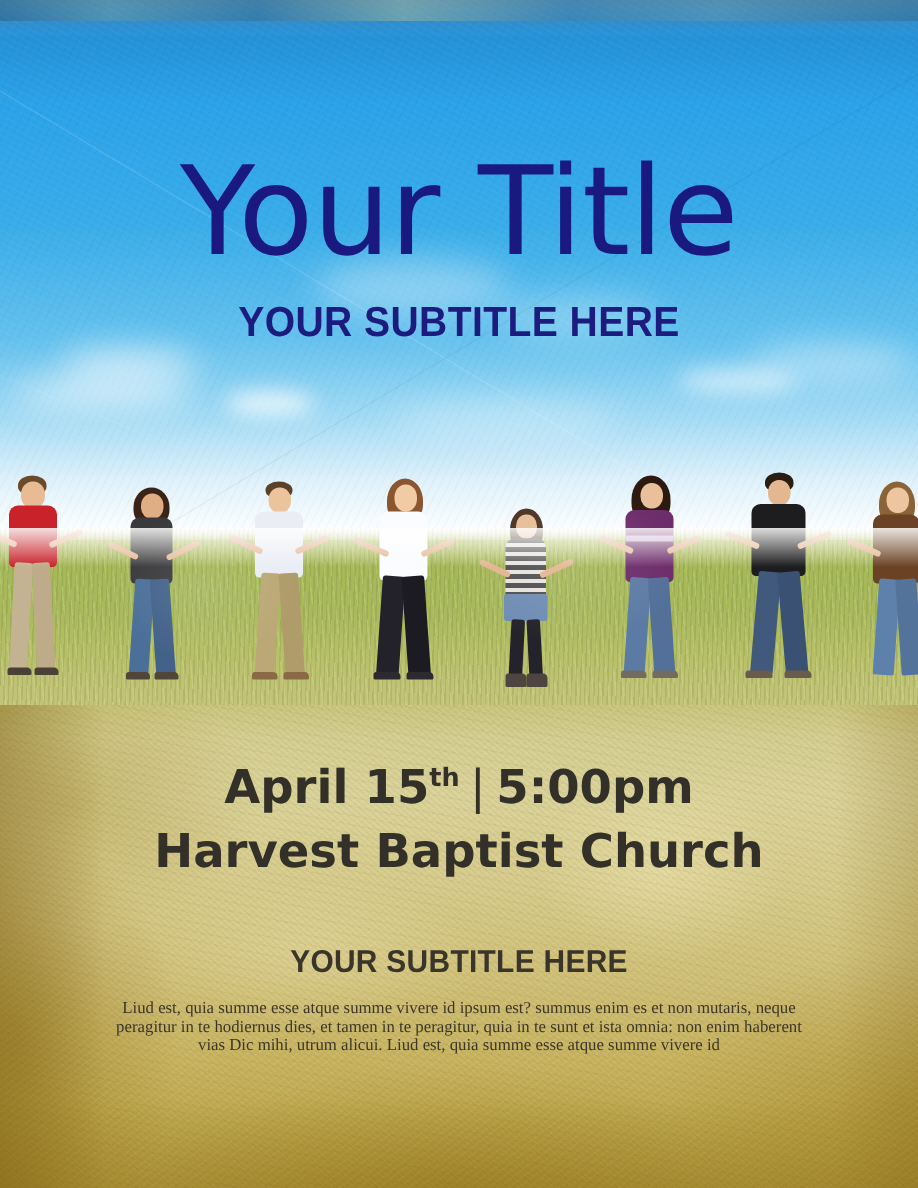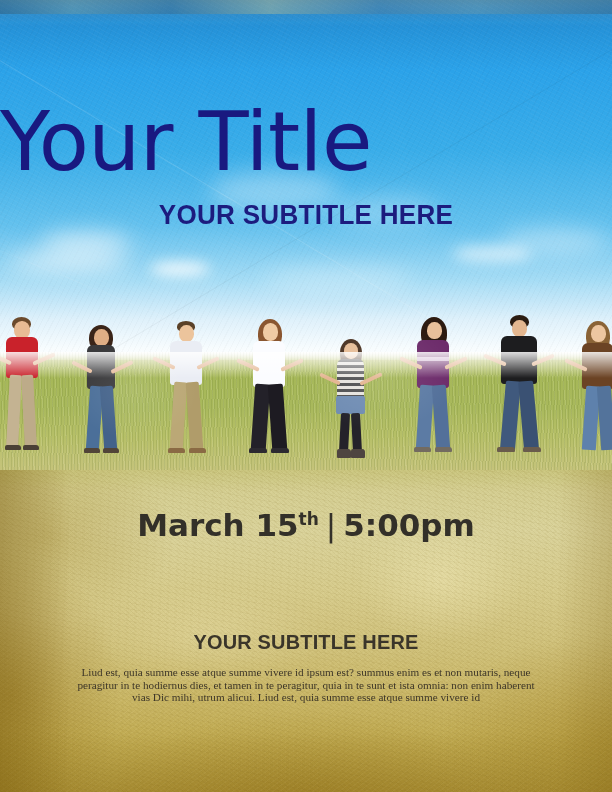--- a/index.html
+++ b/index.html
@@ -159,21 +159,21 @@
     position:absolute; left:0; top:300px; width:612px; height:165px;
     background:
       radial-gradient(ellipse 90px 70px at 22% 55%, rgba(255,255,255,.10), rgba(0,0,0,0) 70%),
       radial-gradient(ellipse 110px 80px at 62% 45%, rgba(255,255,255,.10), rgba(0,0,0,0) 70%);
     pointer-events:none;
   }
 
   
   .title {
     position:absolute; left:0; top:100px; width:612px;
-    text-align:left;
+    text-align:center;
     font-size:82px; line-height:84px;
     font-weight:400;
     color:#191980;
     letter-spacing:-0.5px;
     font-family:"DejaVu Sans", sans-serif;
   }
   .subtitle-top {
     position:absolute; left:0; top:199px; width:612px;
     text-align:center;
     font-size:28px; line-height:32px;
@@ -350,21 +350,22 @@
   <div class="parchment"></div>
   <div class="parch-mottle"></div>
   <div class="parch-grain"></div>
   <div class="parch-edge"></div>
 
   <div class="title">Your Title</div>
 
   <div class="subtitle-top">YOUR SUBTITLE HERE</div>
 
   <div class="date-line">
-    <span>March 15</span><sup>th</sup><span class="sep">|</span><span>5:00pm</span>
+    <span>April 15</span><sup>th</sup><span class="sep">|</span><span>5:00pm</span>
   </div>
 
+  <div class="church-line">Harvest Baptist Church</div>
 
   <div class="subtitle-bottom">YOUR SUBTITLE HERE</div>
 
   <div class="body-copy">Liud est, quia summe esse atque summe vivere id ipsum est? summus enim es et non mutaris, neque peragitur in te hodiernus dies, et tamen in te peragitur, quia in te sunt et ista omnia: non enim haberent vias Dic mihi, utrum alicui. Liud est, quia summe esse atque summe vivere id</div>
 
 </div>
 
 </body></html>

